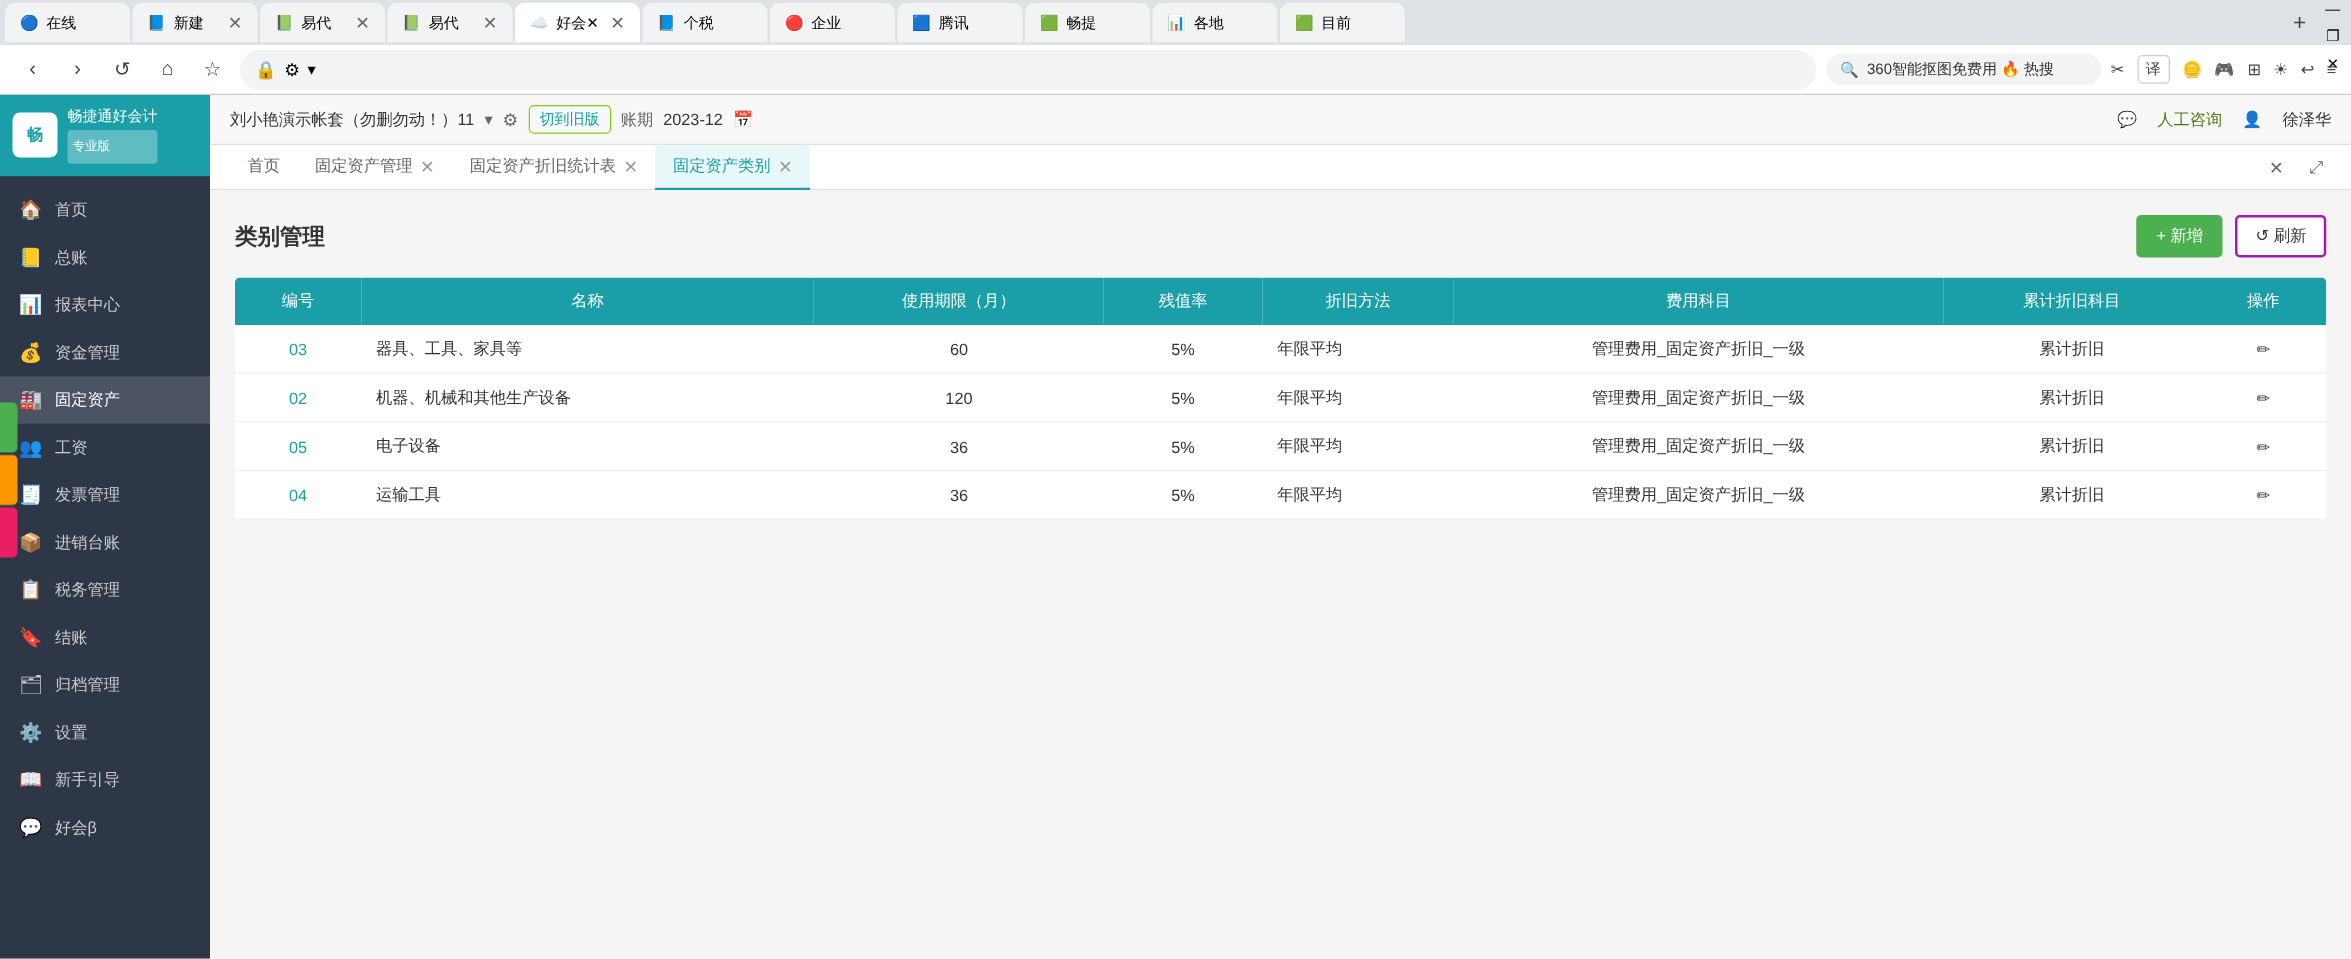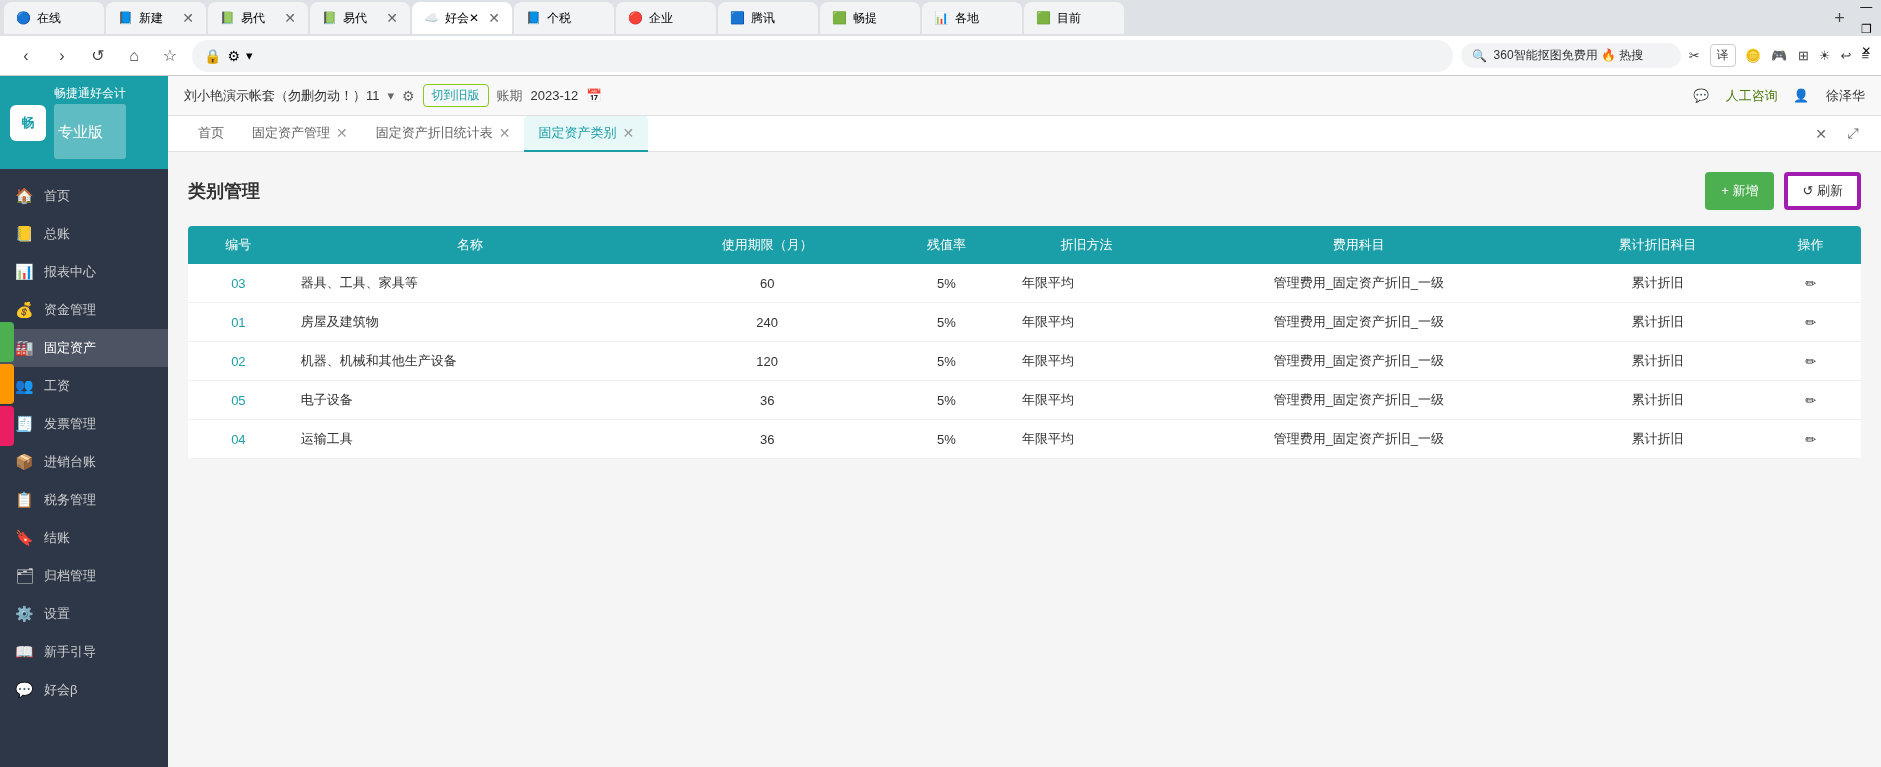--- a/index.html
+++ b/index.html
@@ -23,21 +23,21 @@
     .toolbar-right { display: flex; align-items: center; gap: 10px; color: #444; font-size: 13px; }
 
     
     .app-layout { display: flex; height: calc(100vh - 76px); }
 
     
     .sidebar { width: 168px; background: #2d3748; display: flex; flex-direction: column; flex-shrink: 0; }
     .sidebar-logo { background: #1a9fa8; padding: 10px; display: flex; align-items: center; gap: 8px; color: white; }
     .logo-icon { width: 36px; height: 36px; background: #fff; border-radius: 6px; display: flex; align-items: center; justify-content: center; font-size: 14px; color: #1a9fa8; font-weight: bold; }
     .logo-text { font-size: 12px; color: white; line-height: 1.3; }
-    .logo-badge { font-size: 15px; background: rgba(255,255,255,0.3); border-radius: 3px; padding: 18px 4px; margin-top: 2px; }
+    .logo-badge { font-size: 10px; background: rgba(255,255,255,0.3); border-radius: 3px; padding: 7px 4px; margin-top: 2px; }
     .sidebar-nav { flex: 1; overflow-y: auto; padding: 8px 0; }
     .nav-item { display: flex; align-items: center; gap: 10px; padding: 10px 16px; color: #ccc; cursor: pointer; font-size: 13px; transition: background 0.2s; }
     .nav-item.active { background: rgba(255,255,255,0.15); color: white; }
     .nav-item .nav-icon { width: 18px; height: 18px; display: flex; align-items: center; justify-content: center; font-size: 15px; }
 
     
     .main-content { flex: 1; display: flex; flex-direction: column; overflow: hidden; background: #f5f5f5; }
 
     
     .app-header { background: #f8f8f8; border-bottom: 1px solid #e0e0e0; padding: 0 16px; height: 40px; display: flex; align-items: center; gap: 12px; font-size: 13px; }
@@ -54,21 +54,21 @@
     .tab-action-btn { width: 24px; height: 24px; display: flex; align-items: center; justify-content: center; cursor: pointer; font-size: 14px; color: #666; }
 
     
     .content-area { flex: 1; overflow-y: auto; padding: 20px; }
 
     
     .page-title-row { display: flex; align-items: center; justify-content: space-between; margin-bottom: 16px; }
     .page-title { font-size: 18px; font-weight: 600; color: #333; }
     .action-buttons { display: flex; gap: 10px; }
     .btn-add { background: #4caf50; color: white; border: none; border-radius: 4px; padding: 6px 16px; font-size: 13px; cursor: pointer; display: flex; align-items: center; gap: 4px; }
-    .btn-refresh { background: white; border: 4px solid #a21caf; border-radius: 4px; padding: 6px 14px; font-size: 13px; cursor: pointer; display: flex; align-items: center; gap: 4px; color: #333; }
+    .btn-refresh { background: white; border: 2px solid #a21caf; border-radius: 4px; padding: 6px 14px; font-size: 13px; cursor: pointer; display: flex; align-items: center; gap: 4px; color: #333; }
 
     
     .data-table { width: 100%; border-collapse: collapse; background: white; border-radius: 4px; overflow: hidden; }
     .data-table thead tr { background: #1a9fa8; color: white; }
     .data-table thead th { padding: 10px 12px; text-align: center; font-weight: 500; font-size: 13px; border: none; }
     .data-table tbody tr { border-bottom: 1px solid #f0f0f0; }
     .data-table tbody td { padding: 10px 12px; text-align: center; font-size: 13px; color: #333; }
     .data-table tbody td:nth-child(2) { text-align: left; }
     .data-table tbody td:nth-child(5) { text-align: left; }
     .data-table tbody td.code { color: #1a9fa8; cursor: pointer; }
@@ -314,30 +314,20 @@
               <td class="code">03</td>
               <td>器具、工具、家具等</td>
               <td>60</td>
               <td>5%</td>
               <td>年限平均</td>
               <td>管理费用_固定资产折旧_一级</td>
               <td>累计折旧</td>
               <td style="cursor: pointer;">✏</td>
             </tr>
             <tr>
-              <td class="code">01</td>
-              <td>房屋及建筑物</td>
-              <td>240</td>
-              <td>5%</td>
-              <td>年限平均</td>
-              <td>管理费用_固定资产折旧_一级</td>
-              <td>累计折旧</td>
-              <td style="cursor: pointer;">✏</td>
-            </tr>
-            <tr>
               <td class="code">02</td>
               <td>机器、机械和其他生产设备</td>
               <td>120</td>
               <td>5%</td>
               <td>年限平均</td>
               <td>管理费用_固定资产折旧_一级</td>
               <td>累计折旧</td>
               <td style="cursor: pointer;">✏</td>
             </tr>
             <tr>

